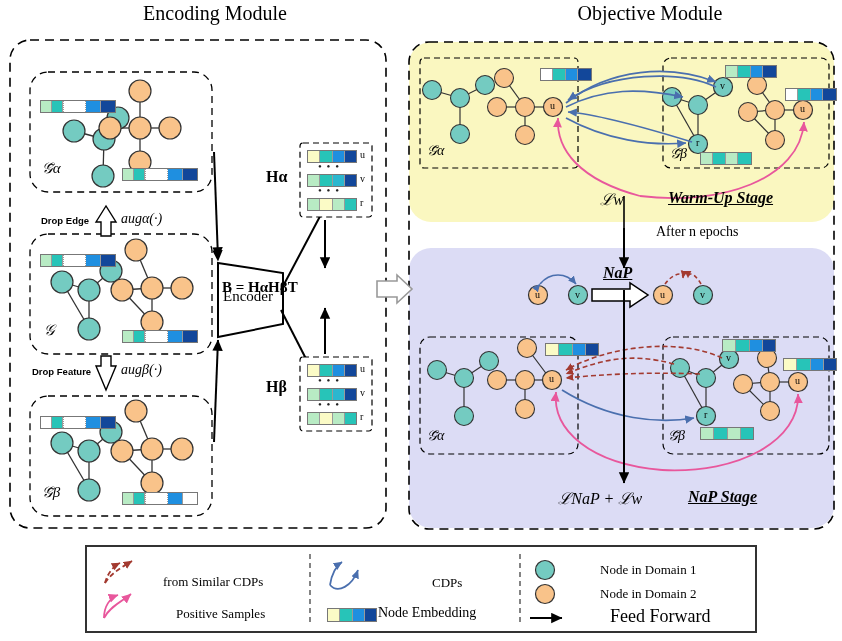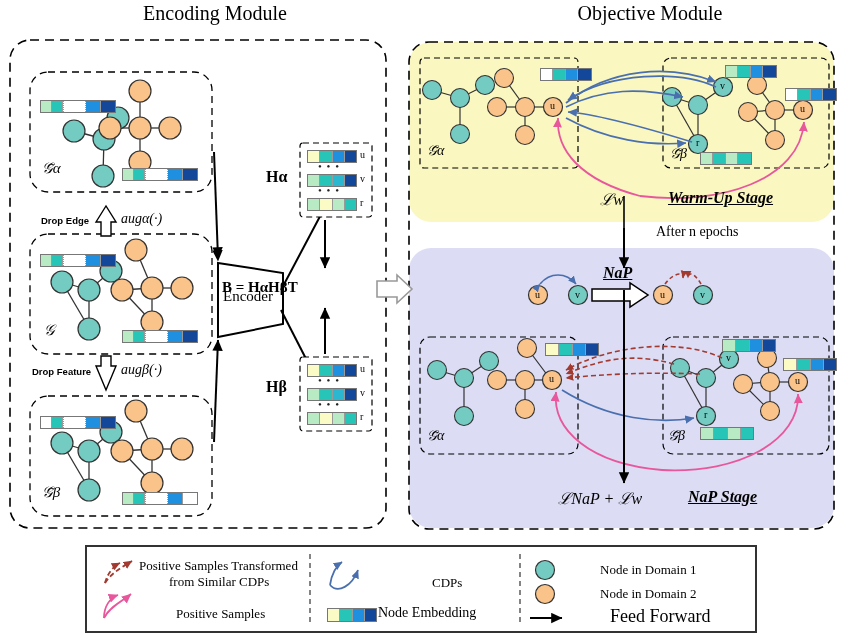--- a/index.html
+++ b/index.html
@@ -525,22 +525,21 @@
 
   <div class="txt mathi" style="left:427px;top:428px;font-size:14px;">𝒢̃α</div>
   <div class="txt mathi" style="left:668px;top:428px;font-size:14px;">𝒢̃β</div>
   <div class="txt" style="left:549px;top:373px;font-size:10px;">u</div>
   <div class="txt" style="left:726px;top:352px;font-size:10px;">v</div>
   <div class="txt" style="left:704px;top:409px;font-size:10px;">r</div>
   <div class="txt" style="left:795px;top:375px;font-size:10px;">u</div>
   <div class="txt mathi" style="left:558px;top:487px;font-size:16px;">ℒNaP + ℒw</div>
   <div class="txt stage" style="left:688px;top:488px;">NaP Stage</div>
 
-  <div class="txt" style="left:139px;top:558px;font-size:13px;">Positive Samples Transformed</div>
-  <div class="txt" style="left:169px;top:574px;font-size:13px;">from Similar CDPs</div>
+  <div class="txt" style="left:163px;top:574px;font-size:13px;">from Similar CDPs</div>
   <div class="txt" style="left:176px;top:606px;font-size:13px;">Positive Samples</div>
   <div class="txt" style="left:432px;top:575px;font-size:13px;">CDPs</div>
   <div class="txt" style="left:378px;top:605px;font-size:14px;">Node Embedding</div>
   <div class="txt" style="left:600px;top:562px;font-size:13px;">Node in Domain 1</div>
   <div class="txt" style="left:600px;top:586px;font-size:13px;">Node in Domain 2</div>
   <div class="txt" style="left:610px;top:606px;font-size:18px;">Feed Forward</div>
 
 </div>
 
 </body></html>

